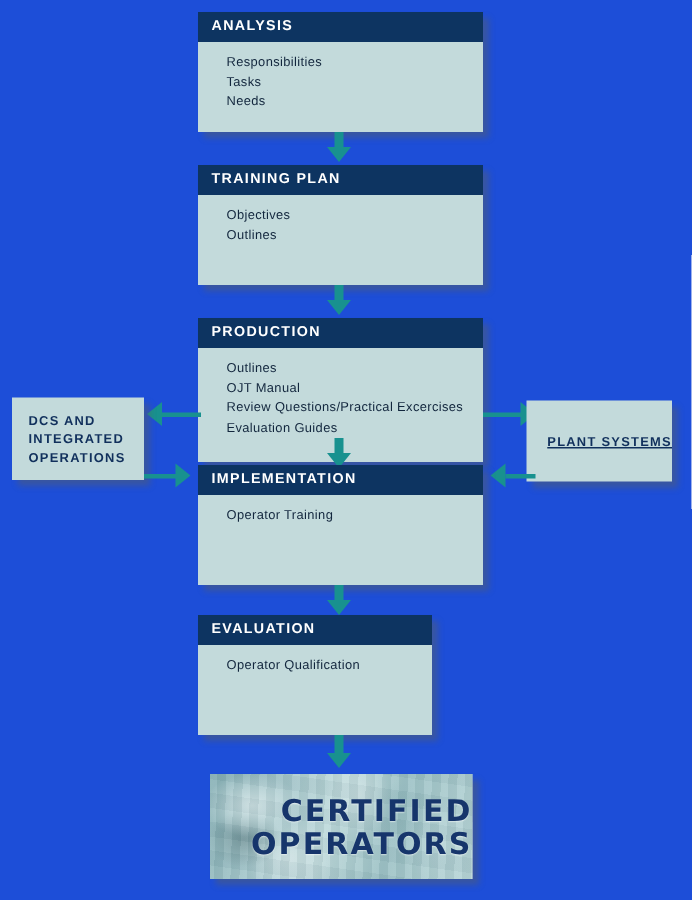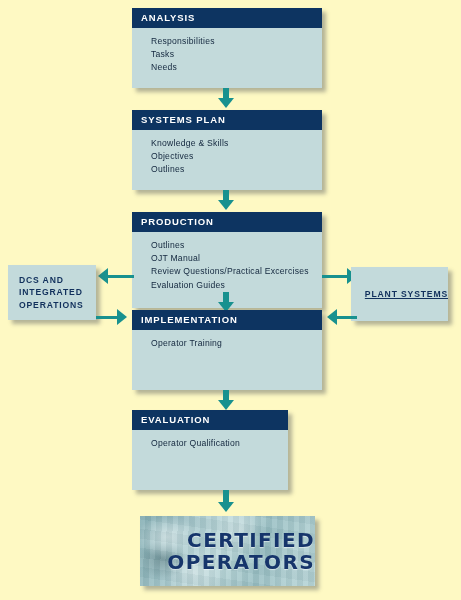--- a/index.html
+++ b/index.html
@@ -8,21 +8,21 @@
     padding: 0;
     background: #ffffff;
   }
   body {
     font-family: "Liberation Sans", "DejaVu Sans", sans-serif;
   }
   #canvas {
     position: relative;
     width: 461px;
     height: 600px;
-    background: #fef9c3;
+    background: #1d4ed8;
     overflow: hidden;
   }
 
   
   .node {
     position: absolute;
     box-sizing: border-box;
     background: #c3dadb;
     box-shadow: 4px 4px 4px rgba(90,95,95,0.45);
   }
@@ -161,23 +161,22 @@
       <div class="line">Responsibilities</div>
       <div class="line">Tasks</div>
       <div class="line">Needs</div>
     </div>
   </div>
 
   <div class="arrow-shaft" style="left:223px; top:88px; width:6px; height:12px;"></div>
   <div class="arrow-head down" style="left:218px; top:98px;"></div>
 
   <div class="node" style="left:132px; top:110px; width:190px; height:80px;">
-    <div class="node-header">SYSTEMS PLAN</div>
-    <div class="node-body">
-      <div class="line">Knowledge &amp; Skills</div>
+    <div class="node-header">TRAINING PLAN</div>
+    <div class="node-body">
       <div class="line">Objectives</div>
       <div class="line">Outlines</div>
     </div>
   </div>
 
   <div class="arrow-shaft" style="left:223px; top:190px; width:6px; height:12px;"></div>
   <div class="arrow-head down" style="left:218px; top:200px;"></div>
 
   <div class="node" style="left:132px; top:212px; width:190px; height:96px;">
     <div class="node-header">PRODUCTION</div>

